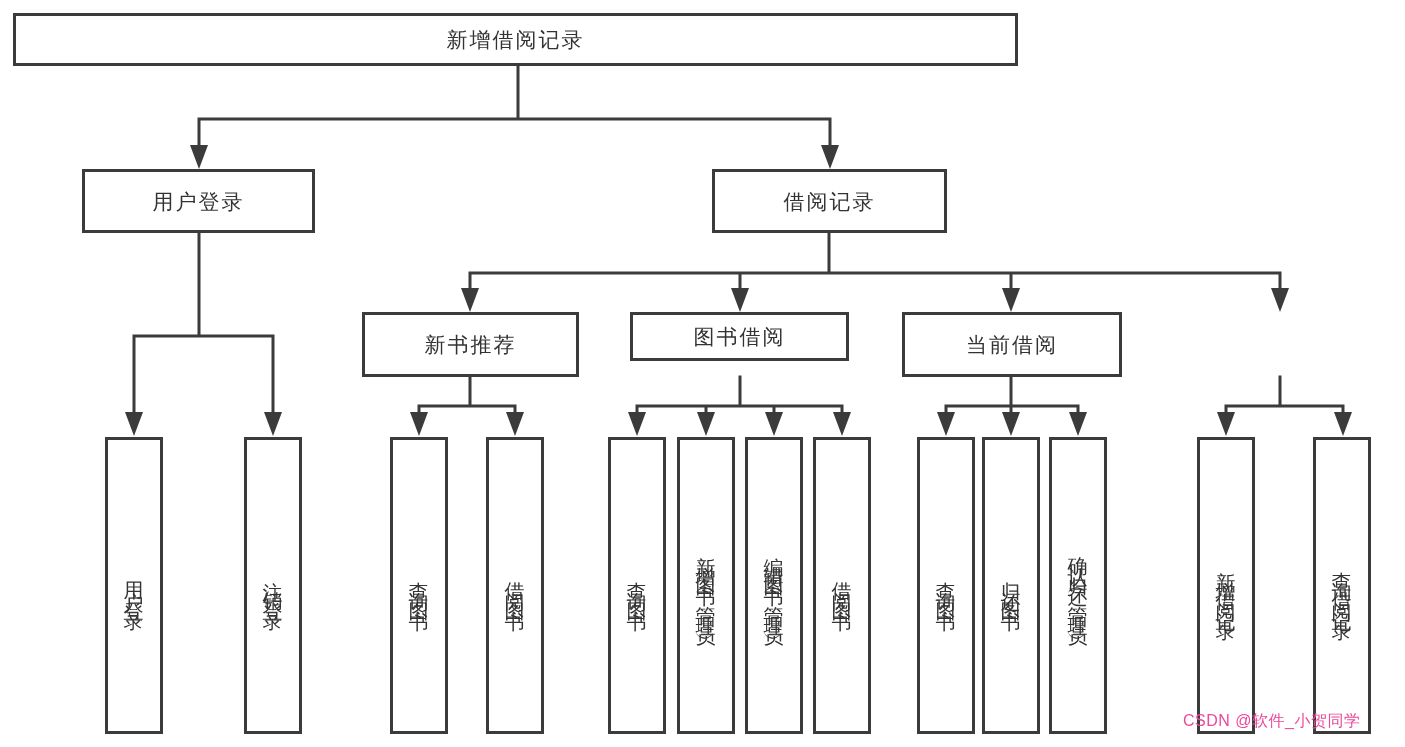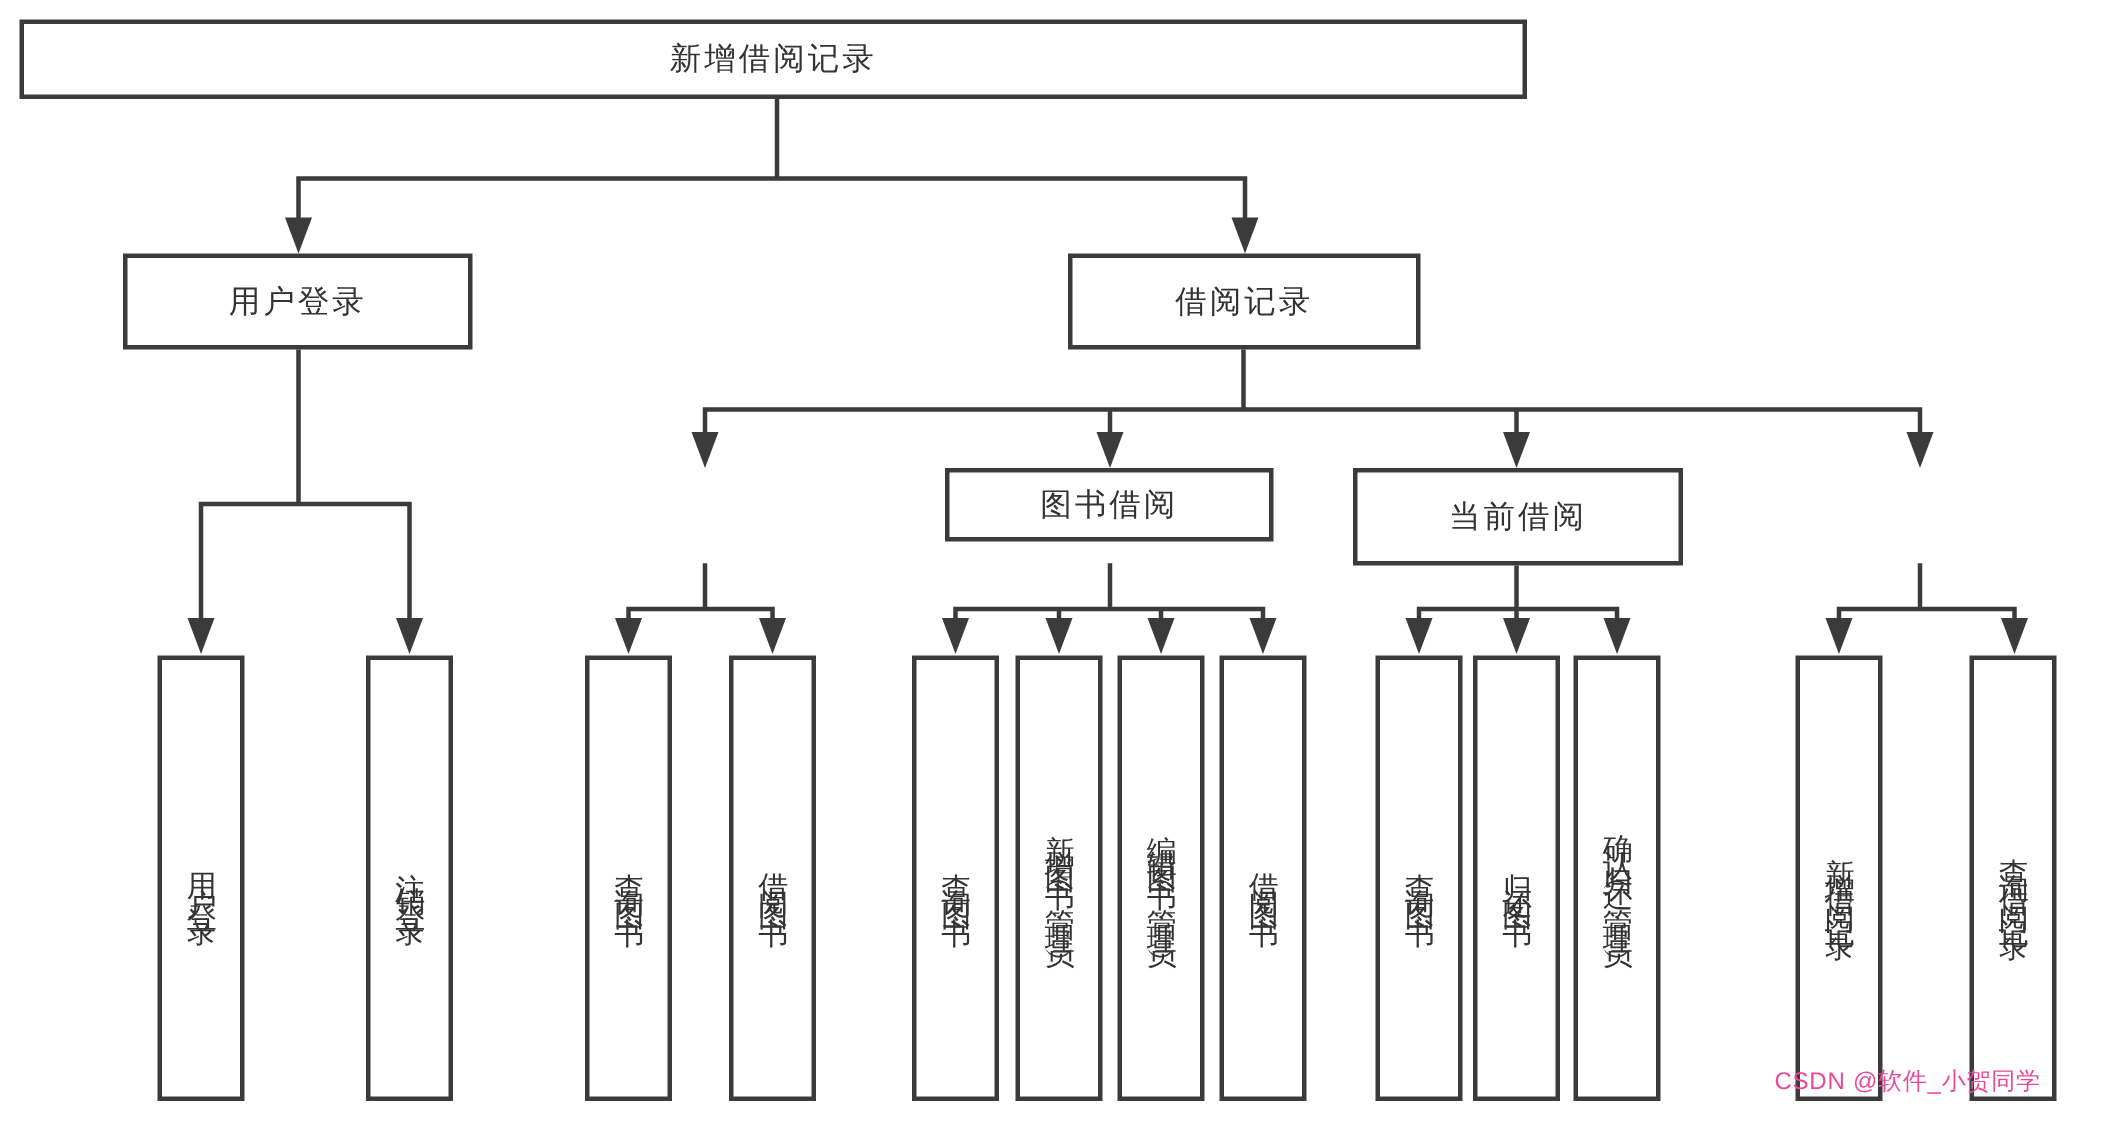--- a/index.html
+++ b/index.html
@@ -97,20 +97,23 @@
     <span class="h-label">新增借阅记录</span>
   </div>
 
   <div class="box" style="left:82px;top:169px;width:233px;height:64px">
     <span class="h-label">用户登录</span>
   </div>
   <div class="box" style="left:712px;top:169px;width:235px;height:64px">
     <span class="h-label">借阅记录</span>
   </div>
 
+  <div class="box" style="left:362px;top:312px;width:217px;height:65px">
+    <span class="h-label">新书推荐</span>
+  </div>
   <div class="box" style="left:630px;top:312px;width:219px;height:49px">
     <span class="h-label">图书借阅</span>
   </div>
   <div class="box" style="left:902px;top:312px;width:220px;height:65px">
     <span class="h-label">当前借阅</span>
   </div>
 
   <div class="box v-box" style="left:105px">
     <span class="v-label">用户登录</span>
   </div>

